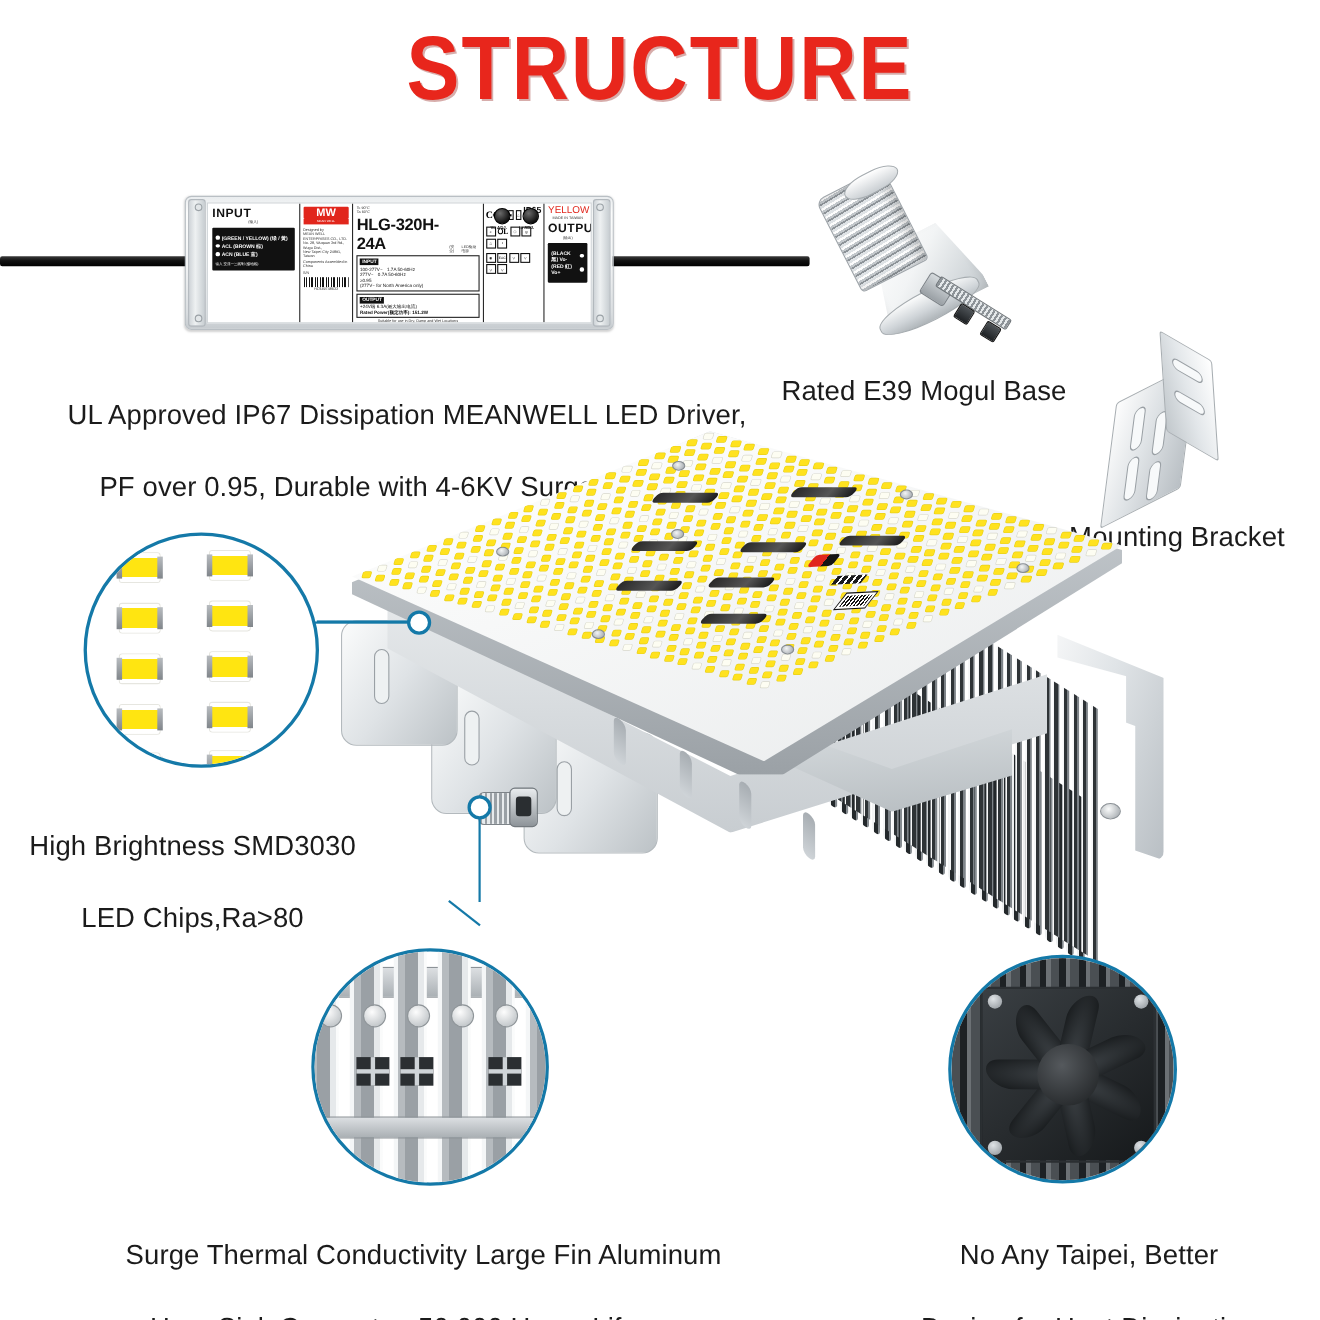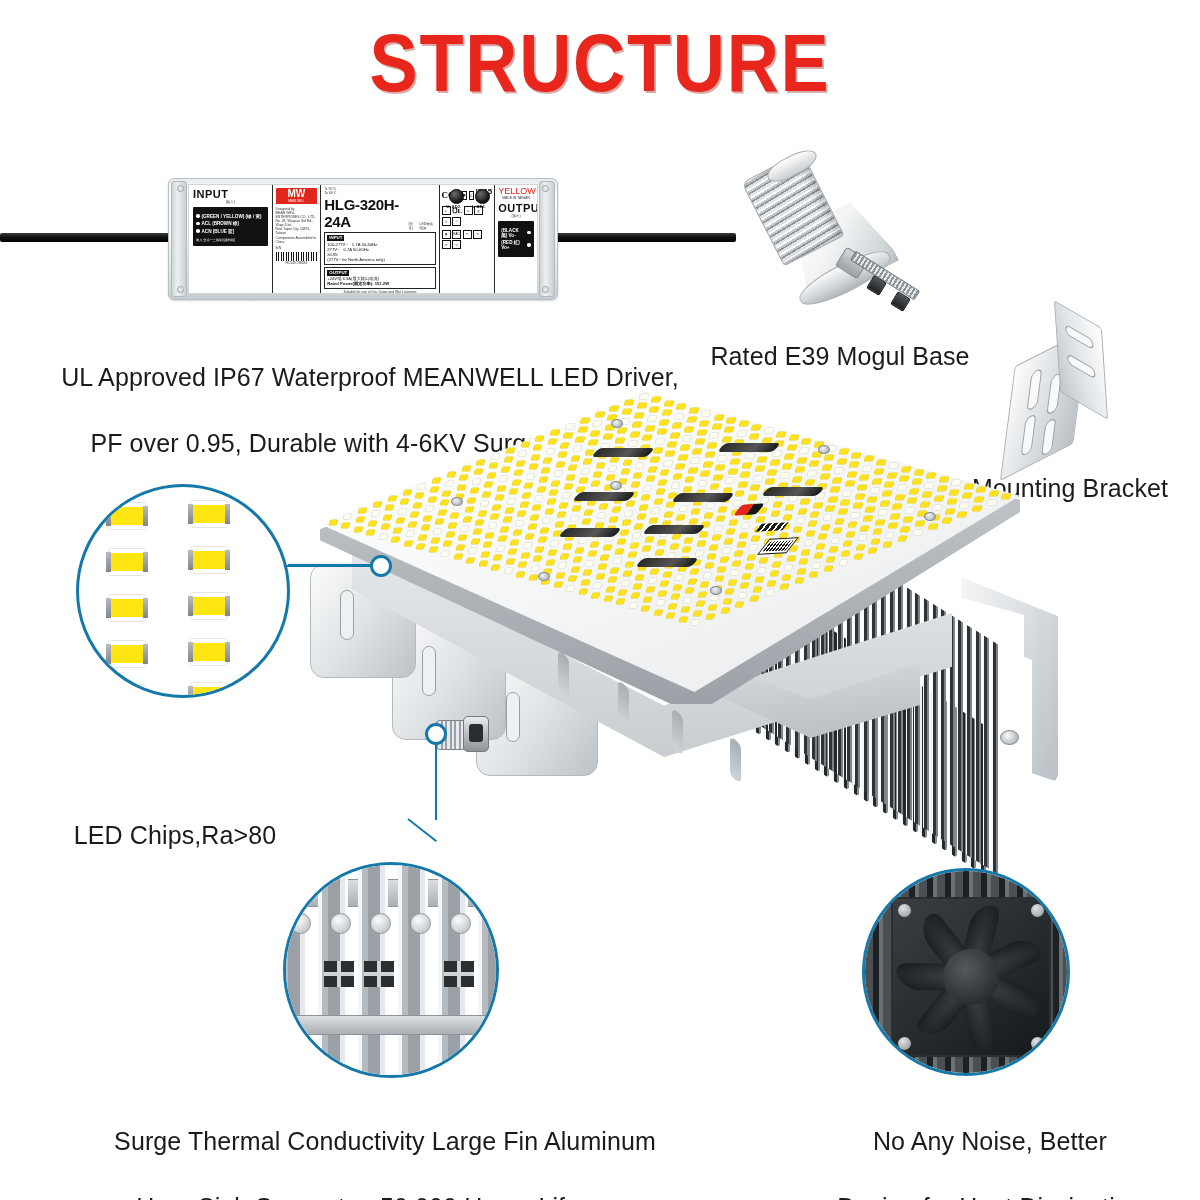--- a/index.html
+++ b/index.html
@@ -410,21 +410,21 @@
       </div>
     </div>
 
     <div class="knob" style="left:281px;top:11px"></div>
     <div class="knoblbl" style="left:278px;top:26px">Vo ADJ.</div>
     <div class="knob" style="left:307px;top:11px"></div>
     <div class="knoblbl" style="left:304px;top:26px">Io ADJ.</div>
   </div>
 
   <div class="cap" style="left:40px;top:328px;width:660px;">
-    <span>UL Approved IP67 Waterproof MEANWELL LED Driver,</span><br>
+    <span>UL Approved IP67 Dissipation MEANWELL LED Driver,</span><br>
     <span>PF over 0.95, Durable with 4-6KV Surge Protector</span>
   </div>
 
   <div id="e39">
     <div class="e39-skirt"></div>
     <div class="e39-thread"></div>
     <div class="e39-tip"></div>
     <div class="e39-flange"></div>
     <div class="e39-blk"></div>
     <div class="e39-bolt"></div>
@@ -1238,21 +1238,21 @@
     <div class="chip" style="left:112px;top:60px"></div>
     <div class="chip" style="left:30px;top:108px"></div>
     <div class="chip" style="left:112px;top:106px"></div>
     <div class="chip" style="left:30px;top:154px"></div>
     <div class="chip" style="left:112px;top:152px"></div>
     <div class="chip" style="left:30px;top:198px"></div>
     <div class="chip" style="left:112px;top:196px"></div>
   </div>
   <div class="leader" style="left:288px;top:564px;width:84px;height:2px"></div>
   <div class="cap" style="left:0px;top:720px;width:350px;">
-    <br>
+    <span>High Brightness SMD3030</span><br>
     <span>LED Chips,Ra&gt;80</span>
   </div>
 
   <div class="zoom-circle" id="c-sink">
     <div class="splate" style="left:-10px;top:14px;width:240px"></div>
     <div class="sfin" style="left:-8px"></div>
     <div class="sfin" style="left:32px"></div>
     <div class="sfin" style="left:72px"></div>
     <div class="sfin" style="left:112px"></div>
     <div class="sfin" style="left:152px"></div>
@@ -1285,17 +1285,17 @@
           <div class="blade" style="transform: rotate(102.857deg) skewY(26deg);"></div>
           <div class="blade" style="transform: rotate(154.286deg) skewY(26deg);"></div>
           <div class="blade" style="transform: rotate(205.714deg) skewY(26deg);"></div>
           <div class="blade" style="transform: rotate(257.143deg) skewY(26deg);"></div>
           <div class="blade" style="transform: rotate(308.571deg) skewY(26deg);"></div>
         </div>
       <div class="fanhub"></div>
     </div>
   </div>
   <div class="cap" style="left:790px;top:1092px;width:400px;">
-    <span>No Any Noise, Better</span><br>
+    <span>No Any Taipei, Better</span><br>
     <span>Design for Heat Dissipation</span>
   </div>
 
 </div>
 
 </body></html>

